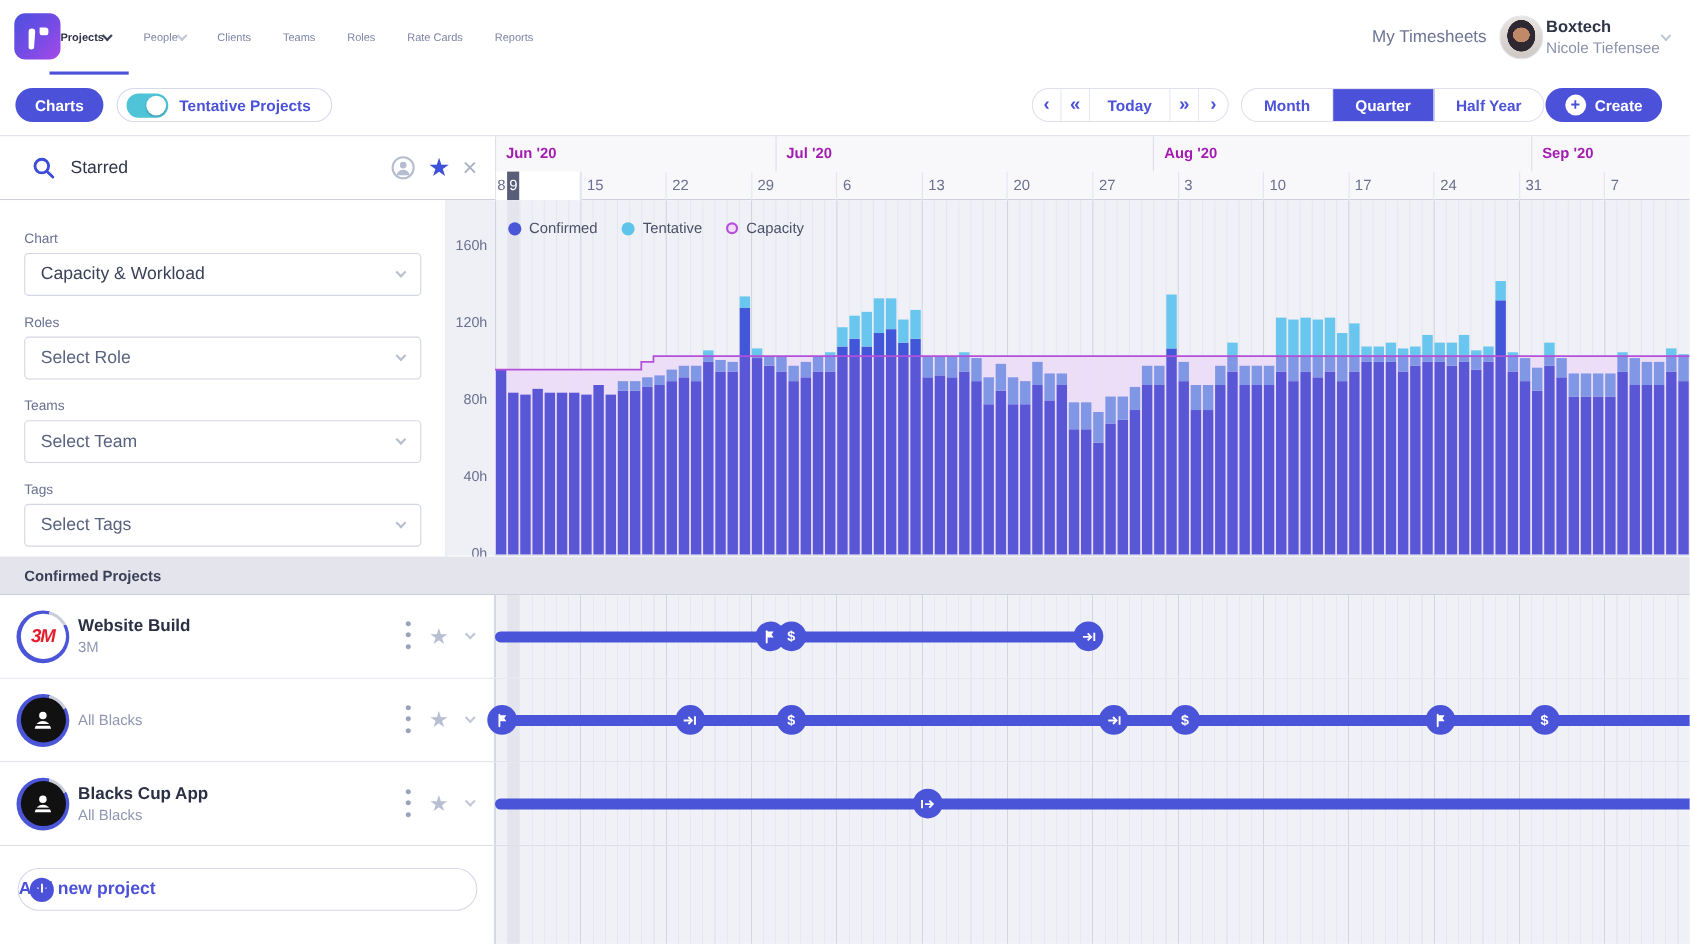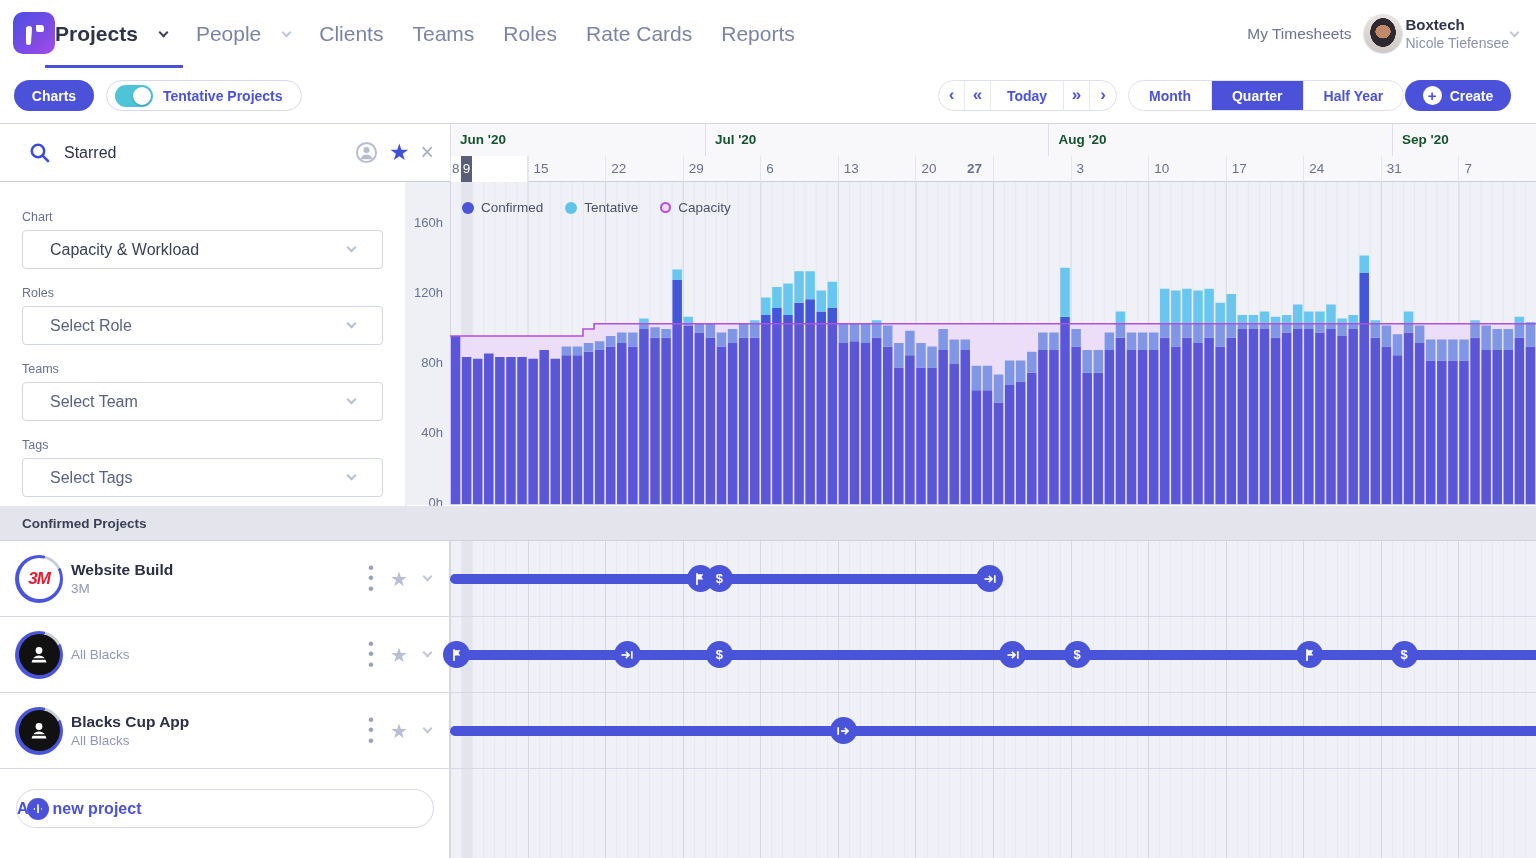--- a/index.html
+++ b/index.html
@@ -6,21 +6,21 @@
   html,body { width:1536px; height:858px; overflow:hidden; background:#fff;
     font-family:"Liberation Sans", sans-serif; }
 
   
   #topnav { position:absolute; top:0; left:0; width:1536px; height:68px; background:#fff;
     display:flex; align-items:center; }
   #logo { position:absolute; left:13px; top:12px; width:42px; height:42px; border-radius:10px;
     background:linear-gradient(135deg,#4b50e0 0%,#7b4be5 60%,#a84ae8 100%); }
   #logo svg { position:absolute; left:9px; top:8px; }
   #main-nav { position:absolute; left:55px; top:0; height:68px; display:flex; align-items:center; }
-  .nav-item { display:flex; align-items:center; gap:22px; margin-right:29px; font-size:21px;
+  .nav-item { display:flex; align-items:center; gap:0; margin-right:29px; font-size:10px;
     color:#7c84a4; cursor:pointer; height:68px; position:relative; }
   .nav-item.active { color:#2f3448; font-weight:bold; }
   .nav-item.active::after { content:""; position:absolute; left:-10px; right:-16px; bottom:0;
     height:3px; background:#4b52d9; }
   .chev { width:7px; height:7px; border-right:2px solid #8890ad; border-bottom:2px solid #8890ad;
     transform:rotate(45deg); margin-top:-4px; }
   .nav-item.active .chev { border-color:#3c4257; }
   .chev.light { border-color:#c3c8d8; }
   #nav-right { position:absolute; right:18px; top:0; height:68px; display:flex; align-items:center; gap:2px; }
   #timesheets { font-size:15.5px; color:#6c7494; cursor:pointer; margin-right:10px; }
@@ -63,27 +63,27 @@
 
   
   #search-bar { position:absolute; top:124px; left:0; width:450px; height:58px; background:#fff;
     border-bottom:1px solid #c9ccd9; display:flex; align-items:center; }
   #search-value { font-size:16px; color:#2f3448; margin-left:12px; flex:1; }
   #search-icons { display:flex; align-items:center; gap:11px; margin-right:16px; }
   #filter-panel { position:absolute; top:182px; left:0; width:406px; height:326px; background:#fff;
     border-right:1px solid #d9dbe7; border-bottom:1px solid #d9dbe7; padding:28px 22px 0 22px; }
   .f-label { font-size:12.5px; color:#6a7192; margin-bottom:6px; }
   .f-select { height:39px; border:1px solid #d3d6e4; border-radius:4px; display:flex; align-items:center;
-    padding:0 27px; font-size:16px; color:#59627f; margin-bottom:17px; cursor:pointer; justify-content:space-between; }
+    padding:0 14px; font-size:16px; color:#59627f; margin-bottom:17px; cursor:pointer; justify-content:space-between; }
   .f-select .chev { border-color:#b9bfcf; }
 
   
   #tl-months { position:absolute; top:124px; left:450px; width:1086px; height:32px; background:#f8f8fb; }
   .month-cell { position:absolute; top:0; height:32px; border-left:1px solid #dcdee9; }
-  .month-cell span { font-size:13.5px; font-weight:bold; color:#14532d; margin-left:9px; line-height:32px; display:block;}
+  .month-cell span { font-size:13.5px; font-weight:bold; color:#a21caf; margin-left:9px; line-height:32px; display:block;}
   #tl-dates { position:absolute; top:156px; left:450px; width:1086px; height:26px; background:#f8f8fb;
     border-bottom:1px solid #c9ccd9; }
   .curweek { position:absolute; top:0; height:26px; background:#fff; border-left:1px solid #e2e4ee; border-right:1px solid #e2e4ee; }
   .tick-label { position:absolute; top:0; font-size:13.5px; color:#6a7090; line-height:25px; }
   .tick-sep { position:absolute; top:0; height:26px; width:1px; background:#e3e5ef; }
   #today-cell { position:absolute; top:0; height:26px; background:#585d78; color:#fff; font-size:13.5px;
     text-align:center; line-height:25px; }
 
   
   #y-gutter { position:absolute; top:182px; left:405px; width:45px; height:323px; background:#eef0f5; }
@@ -272,21 +272,21 @@
     <div class="tick-label" style="left: 161.143px;">22</div>
     <div class="tick-sep" style="left: 232.714px;"></div>
     <div class="tick-label" style="left: 238.714px;">29</div>
     <div class="tick-sep" style="left: 310.286px;"></div>
     <div class="tick-label" style="left: 316.286px;">6</div>
     <div class="tick-sep" style="left: 387.857px;"></div>
     <div class="tick-label" style="left: 393.857px;">13</div>
     <div class="tick-sep" style="left: 465.429px;"></div>
     <div class="tick-label" style="left: 471.429px;">20</div>
     <div class="tick-sep" style="left: 543px;"></div>
-    <div class="tick-label" style="left: 517px; font-weight: bold;">27</div>
+    <div class="tick-label" style="left: 549px;">27</div>
     <div class="tick-sep" style="left: 620.571px;"></div>
     <div class="tick-label" style="left: 626.571px;">3</div>
     <div class="tick-sep" style="left: 698.143px;"></div>
     <div class="tick-label" style="left: 704.143px;">10</div>
     <div class="tick-sep" style="left: 775.714px;"></div>
     <div class="tick-label" style="left: 781.714px;">17</div>
     <div class="tick-sep" style="left: 853.286px;"></div>
     <div class="tick-label" style="left: 859.286px;">24</div>
     <div class="tick-sep" style="left: 930.857px;"></div>
     <div class="tick-label" style="left: 936.857px;">31</div>

